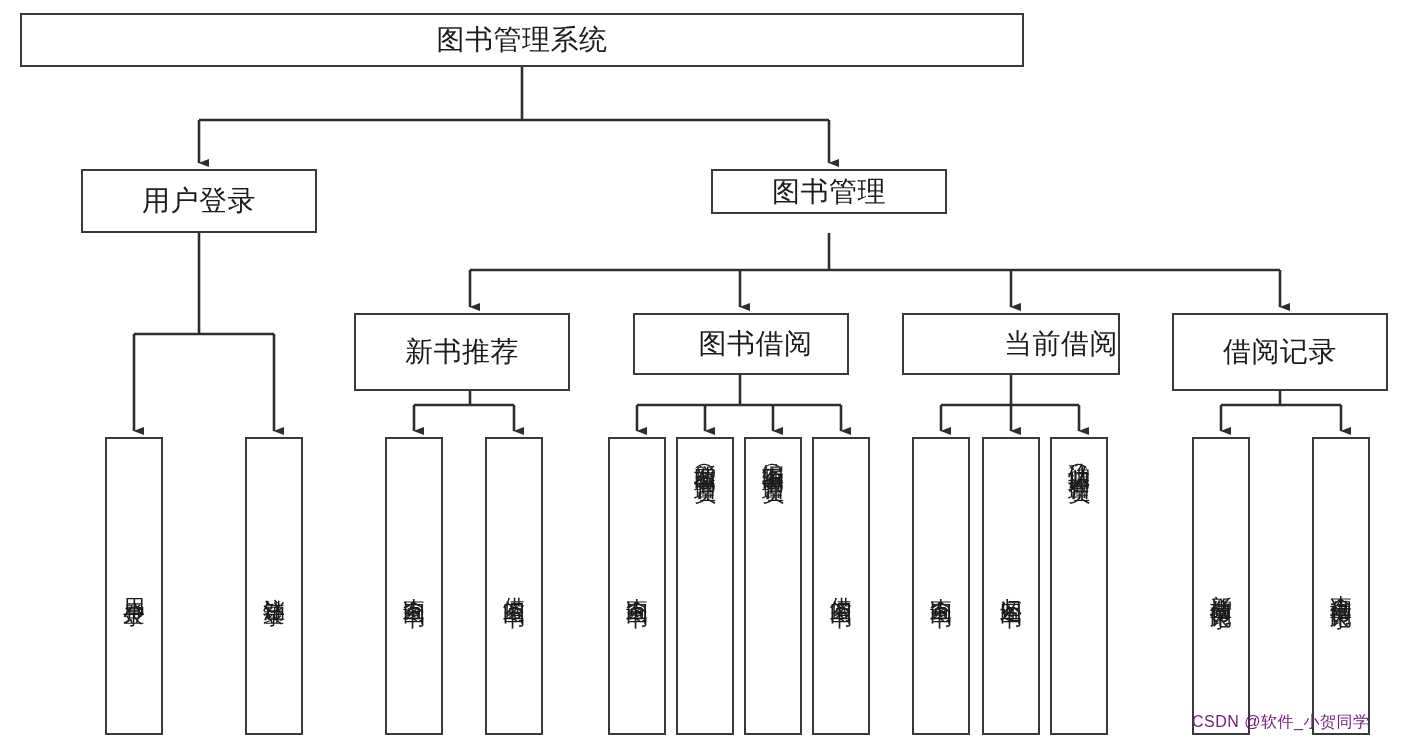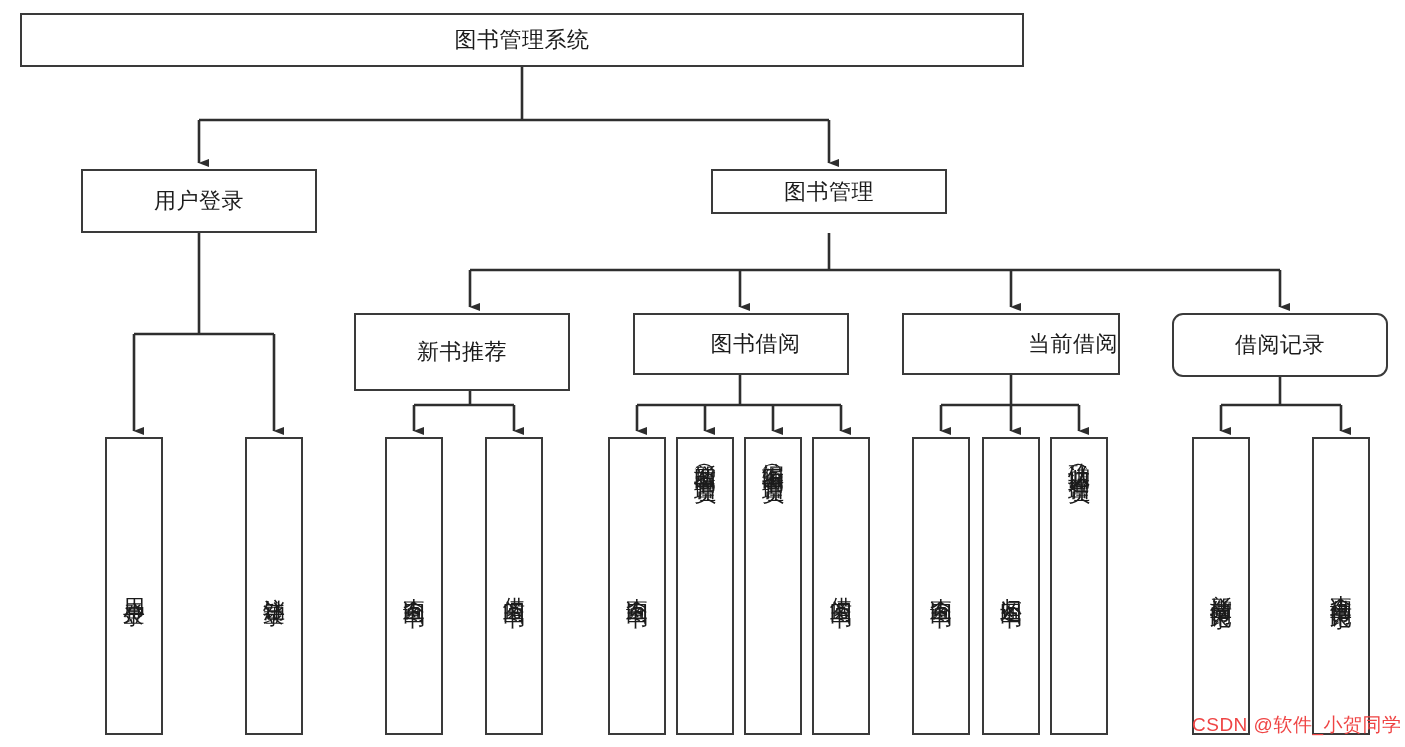--- a/index.html
+++ b/index.html
@@ -31,21 +31,21 @@
     position: absolute;
     box-sizing: border-box;
     background: #ffffff;
     border: 2px solid #3a3a3a;
     display: flex;
     align-items: center;
     justify-content: center;
     color: #1b1b1b;
   }
   .node.h-node {
-    font-size: 22px;
+    font-size: 28px;
     letter-spacing: 0.5px;
   }
   .node.v-node {
     font-size: 22px;
     padding: 6px 0;
     align-items: flex-start;
   }
   .v-label {
     writing-mode: vertical-rl;
     text-orientation: upright;
@@ -57,22 +57,22 @@
   .node.v-node.align-mid {
     align-items: center;
   }
   .h-label {
     white-space: nowrap;
   }
   #watermark {
     position: absolute;
     left: 1192px;
     top: 712px;
-    font-size: 19px;
-    color: #ef4444;
+    font-size: 16px;
+    color: #701a75;
     white-space: nowrap;
     letter-spacing: 0.5px;
   }
 </style>
 </head>
 <body>
 
 <div id="diagram-root">
 
   <svg id="edge-layer" width="1405" height="747" viewBox="0 0 1405 747">
@@ -138,21 +138,21 @@
 
   <div class="node h-node" style="left:354px; top:313px; width:216px; height:78px;">
     <span class="h-label">新书推荐</span>
   </div>
   <div class="node h-node" style="left:633px; top:313px; width:216px; height:62px;padding-left:29px;">
     <span class="h-label">图书借阅</span>
   </div>
   <div class="node h-node" style="left:902px; top:313px; width:218px; height:62px;justify-content:flex-end;">
     <span class="h-label">当前借阅</span>
   </div>
-  <div class="node h-node" style="left:1172px; top:313px; width:216px; height:64px;border-radius:11px;">
+  <div class="node h-node" style="left:1172px; top:313px; width:216px; height:78px;">
     <span class="h-label">借阅记录</span>
   </div>
 
   <div class="node v-node align-mid" style="left:105px; top:437px; width:58px; height:298px;">
     <span class="v-label">用户登录</span>
   </div>
   <div class="node v-node align-mid" style="left:245px; top:437px; width:58px; height:298px;">
     <span class="v-label">注销登录</span>
   </div>
 

